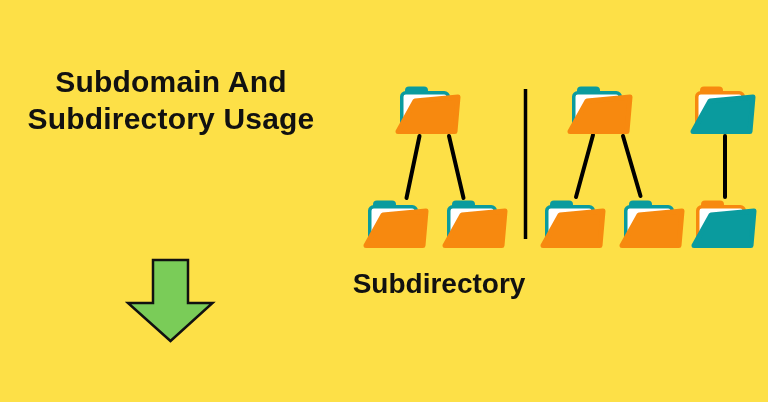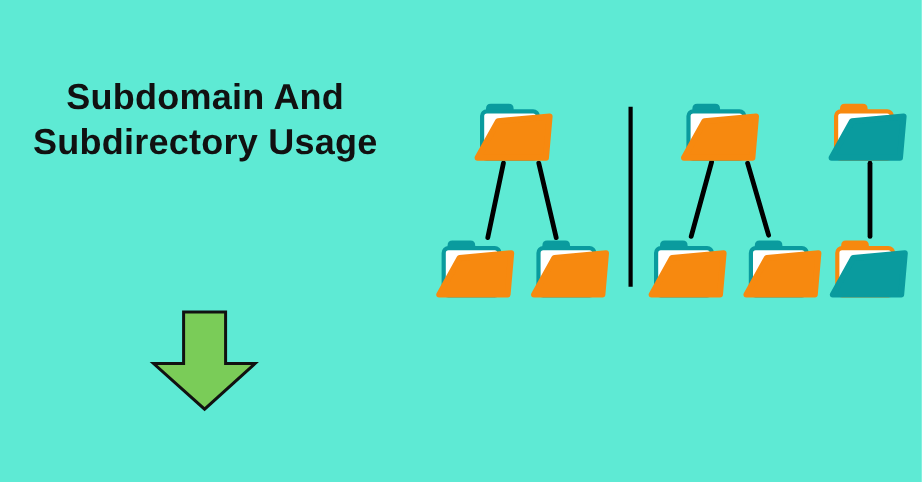--- a/index.html
+++ b/index.html
@@ -3,21 +3,21 @@
 <meta charset="utf-8">
 <style>
   html, body {
     margin: 0;
     padding: 0;
   }
   .canvas {
     position: relative;
     width: 768px;
     height: 402px;
-    background: #5eead4;
+    background: #fde047;
     overflow: hidden;
     font-family: "Liberation Sans", "DejaVu Sans", sans-serif;
   }
   .title {
     position: absolute;
     left: 20px;
     top: 63px;
     width: 302px;
     text-align: center;
     font-size: 30px;
@@ -87,15 +87,16 @@
     <use href="#folder-orange" x="363" y="200"></use>
     <use href="#folder-orange" x="442" y="200"></use>
 
     <use href="#folder-orange" x="567" y="86"></use>
     <use href="#folder-orange" x="540" y="200"></use>
     <use href="#folder-orange" x="619" y="200"></use>
     <use href="#folder-teal" x="690" y="86"></use>
     <use href="#folder-teal" x="691" y="200"></use>
   </svg>
 
+  <div class="tree-label label-subdirectory">Subdirectory</div>
 
 
 </div>
 
 </body></html>

